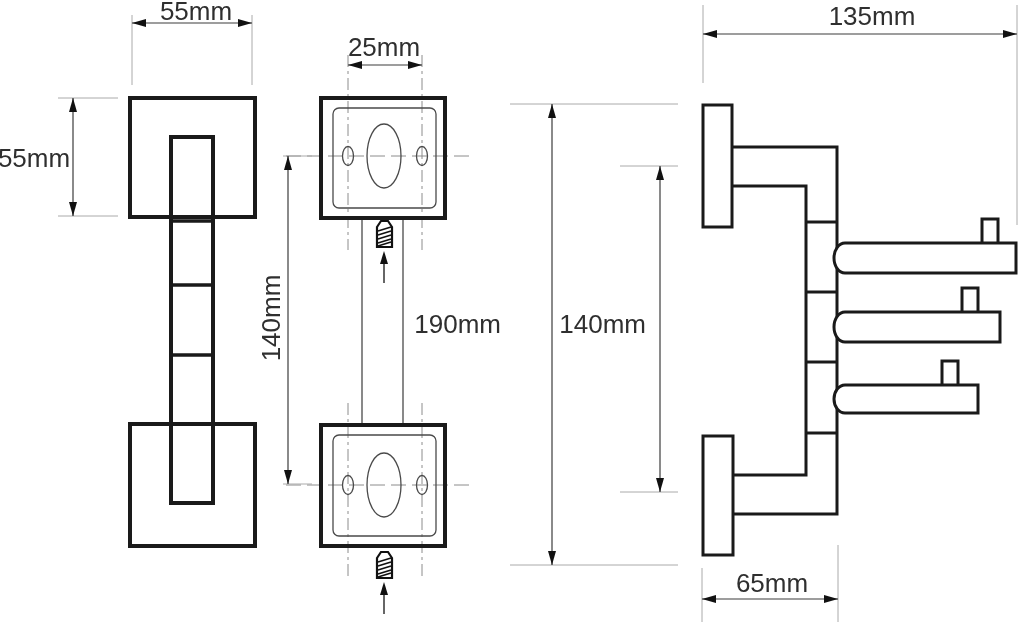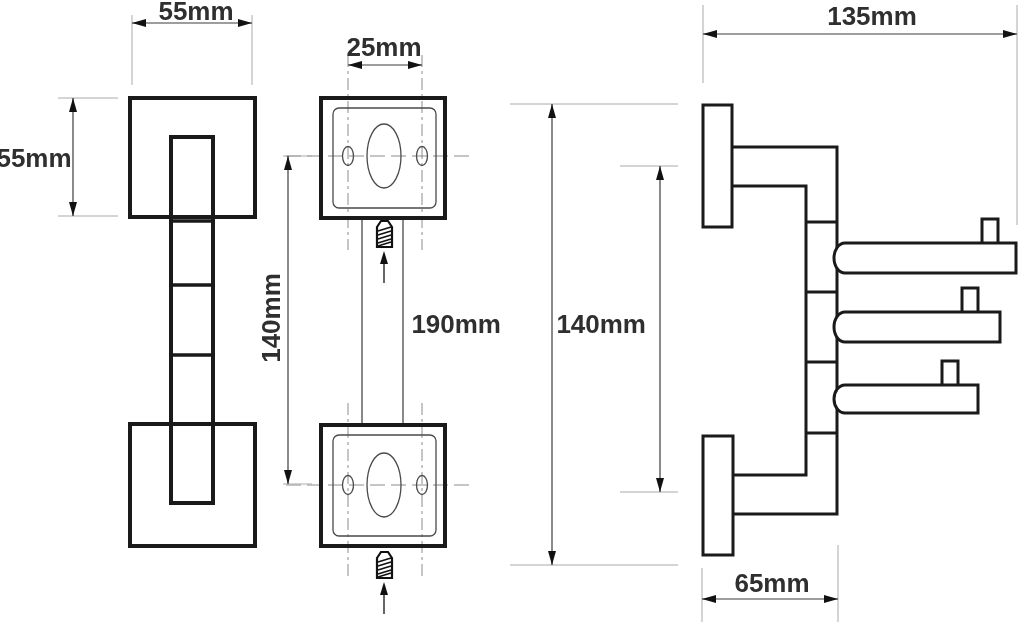--- a/index.html
+++ b/index.html
@@ -1,16 +1,16 @@
 <!DOCTYPE html>
 <html><head>
 <meta charset="utf-8">
 <style>
   html,body{margin:0;padding:0;background:#ffffff;}
-  .stage{position:relative;width:1020px;height:625px;background:#ffffff;overflow:hidden;font-weight:bold;}
+  .stage{position:relative;width:1020px;height:625px;background:#ffffff;overflow:hidden;}
   svg{display:block;}
   
   .thick{fill:none;stroke:#1a1a1a;stroke-width:4;}
   .thickj{stroke:#1a1a1a;stroke-width:3.5;}
   .side{fill:none;stroke:#1a1a1a;stroke-width:3;}
   .sidefill{fill:#ffffff;stroke:#1a1a1a;stroke-width:3;}
   
   .thin{fill:none;stroke:#4a4a4a;stroke-width:1.3;}
   
   .ext{stroke:#aaaaaa;stroke-width:1;fill:none;}

